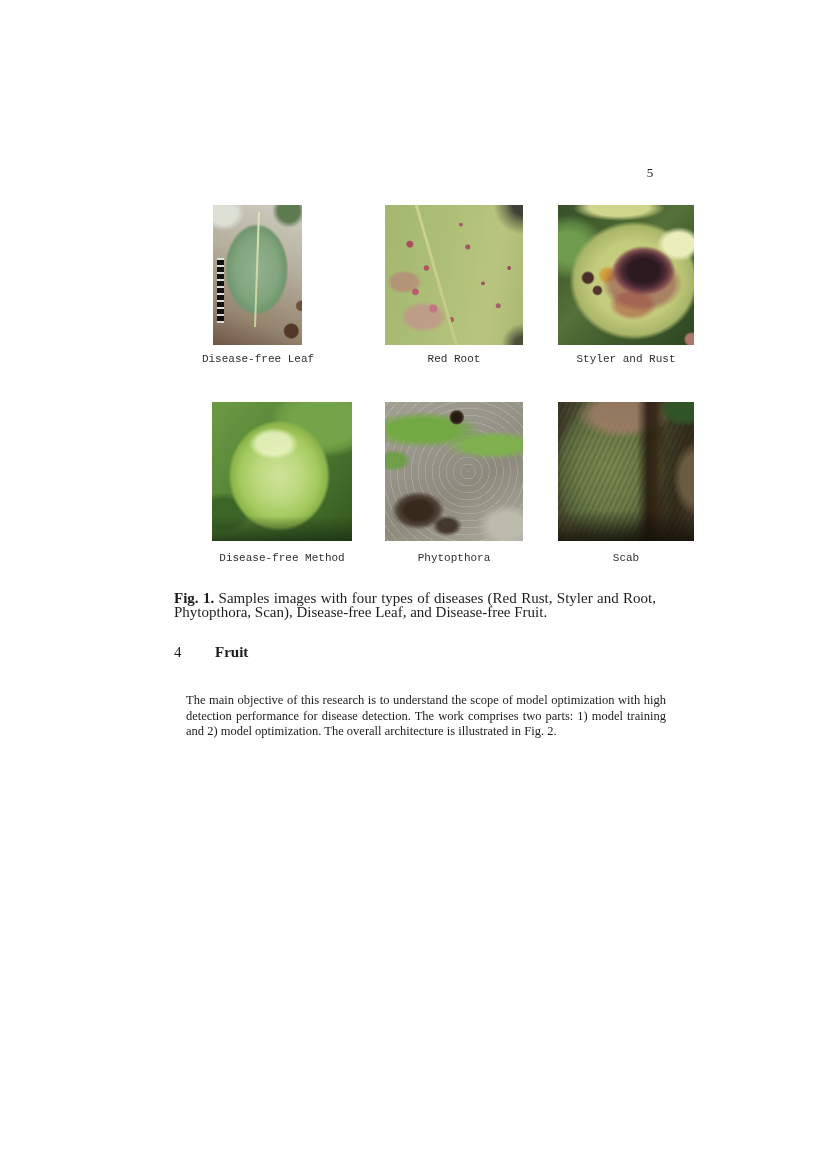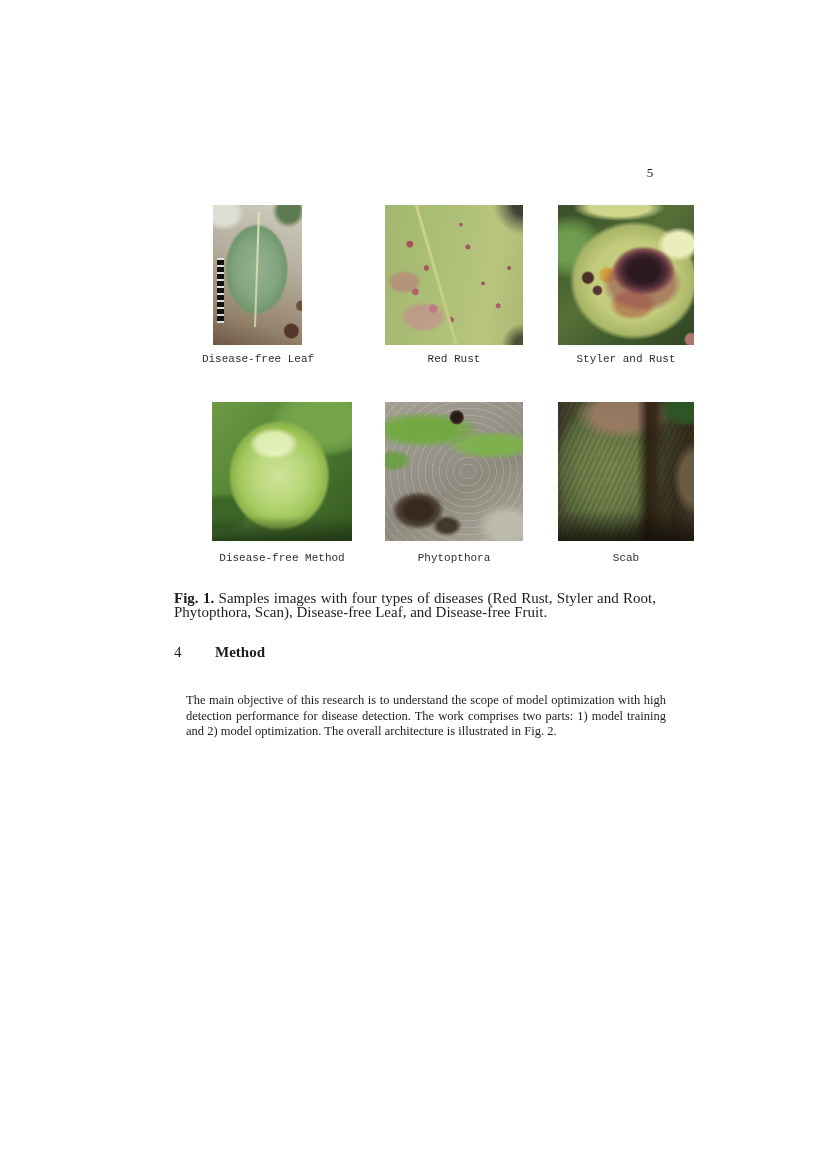--- a/index.html
+++ b/index.html
@@ -142,26 +142,26 @@
 
   <div>
     <div class="photo ph1"></div>
     <div class="photo ph2"></div>
     <div class="photo ph3"></div>
     <div class="photo ph4"></div>
     <div class="photo ph5"></div>
     <div class="photo ph6"></div>
 
     <div class="photo-label l1">Disease-free Leaf</div>
-    <div class="photo-label l2">Red Rust</div>
+    <div class="photo-label l2">Red Root</div>
     <div class="photo-label l3">Styler and Rust</div>
     <div class="photo-label l4">Disease-free Method</div>
     <div class="photo-label l5">Phytopthora</div>
     <div class="photo-label l6">Scab</div>
 
     <div class="caption"><span class="cap-lead">Fig. 1.</span> <span>Samples images with four types of diseases (Red Rust, Styler and Root, Phytopthora, Scan), Disease-free Leaf, and Disease-free Fruit.</span></div>
   </div>
 
-  <h2 class="heading"><span class="sec-num">4</span><span class="sec-title">Method</span></h2>
+  <h2 class="heading"><span class="sec-num">4</span><span class="sec-title">Fruit</span></h2>
 
   <p class="para">The main objective of this research is to understand the scope of model optimization with high detection performance for disease detection. The work comprises two parts: 1) model training and 2) model optimization. The overall architecture is illustrated in Fig. 2.</p>
 
 </div>
 
 </body></html>

